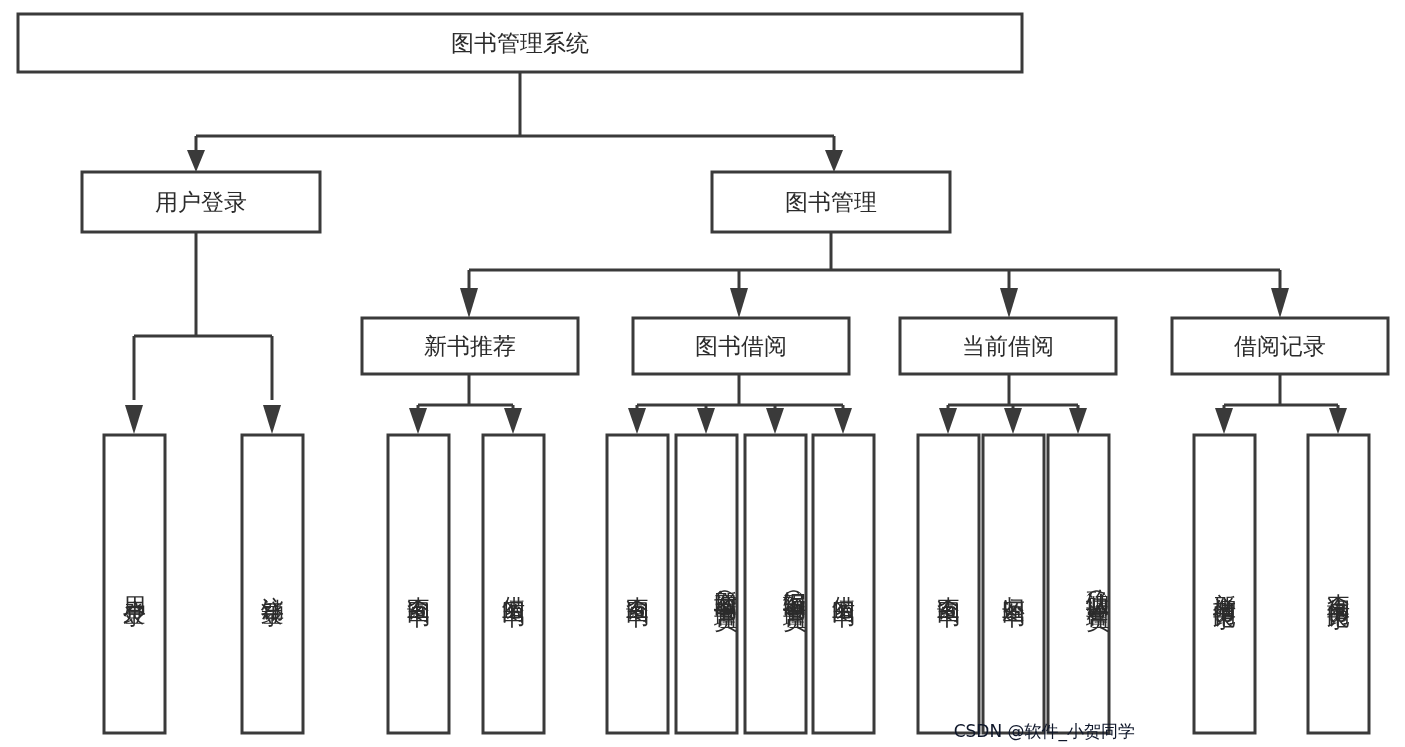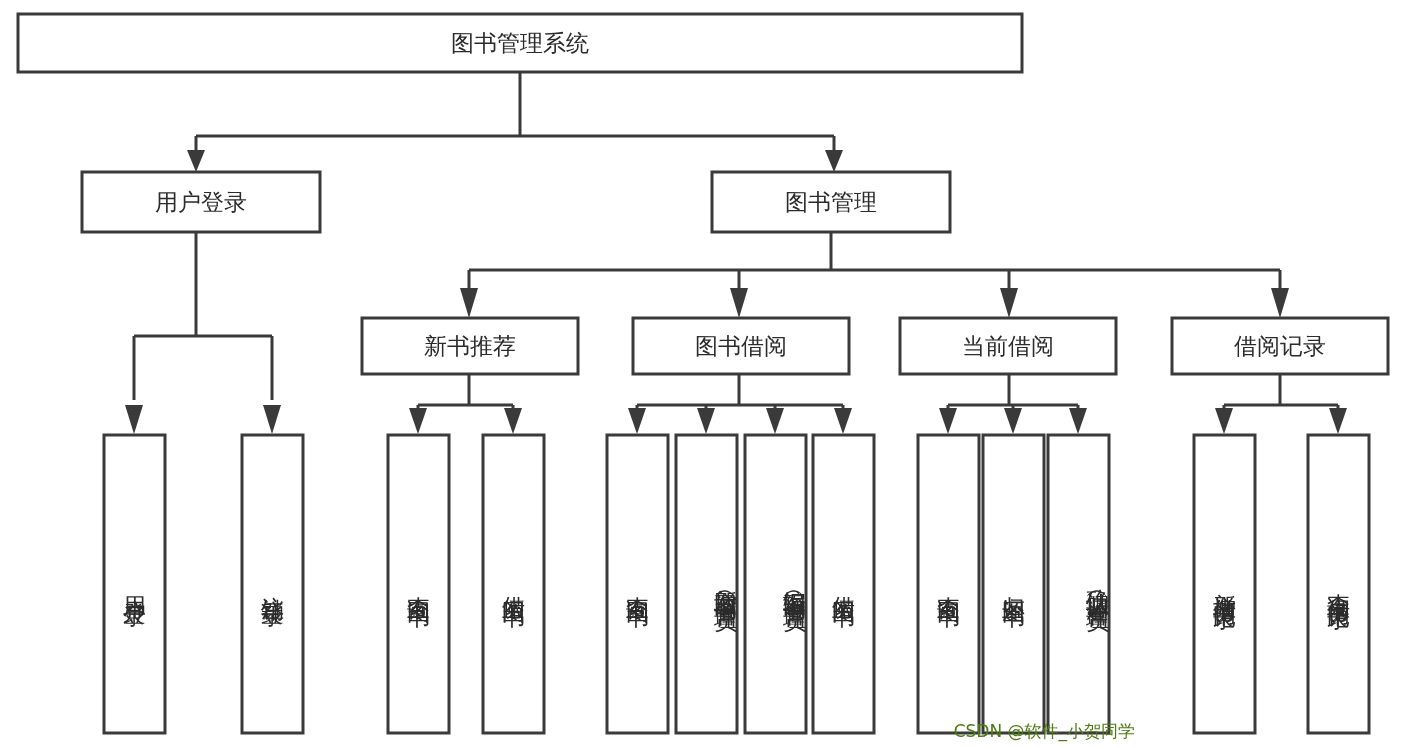--- a/index.html
+++ b/index.html
@@ -64,21 +64,21 @@
     align-items: center;
     justify-content: center;
     pointer-events: none;
   }
   .watermark {
     position: absolute;
     right: 8px;
     bottom: 4px;
     font-family: "DejaVu Sans", "Liberation Sans", sans-serif;
     font-size: 17px;
-    color: #4d7c0f;
+    color: #0f172a;
     white-space: nowrap;
   }
 </style>
 </head>
 <body>
 
 <div id="diagram-root">
 
   <svg class="tree-svg" viewBox="0 0 1405 747" xmlns="http://www.w3.org/2000/svg">
 

